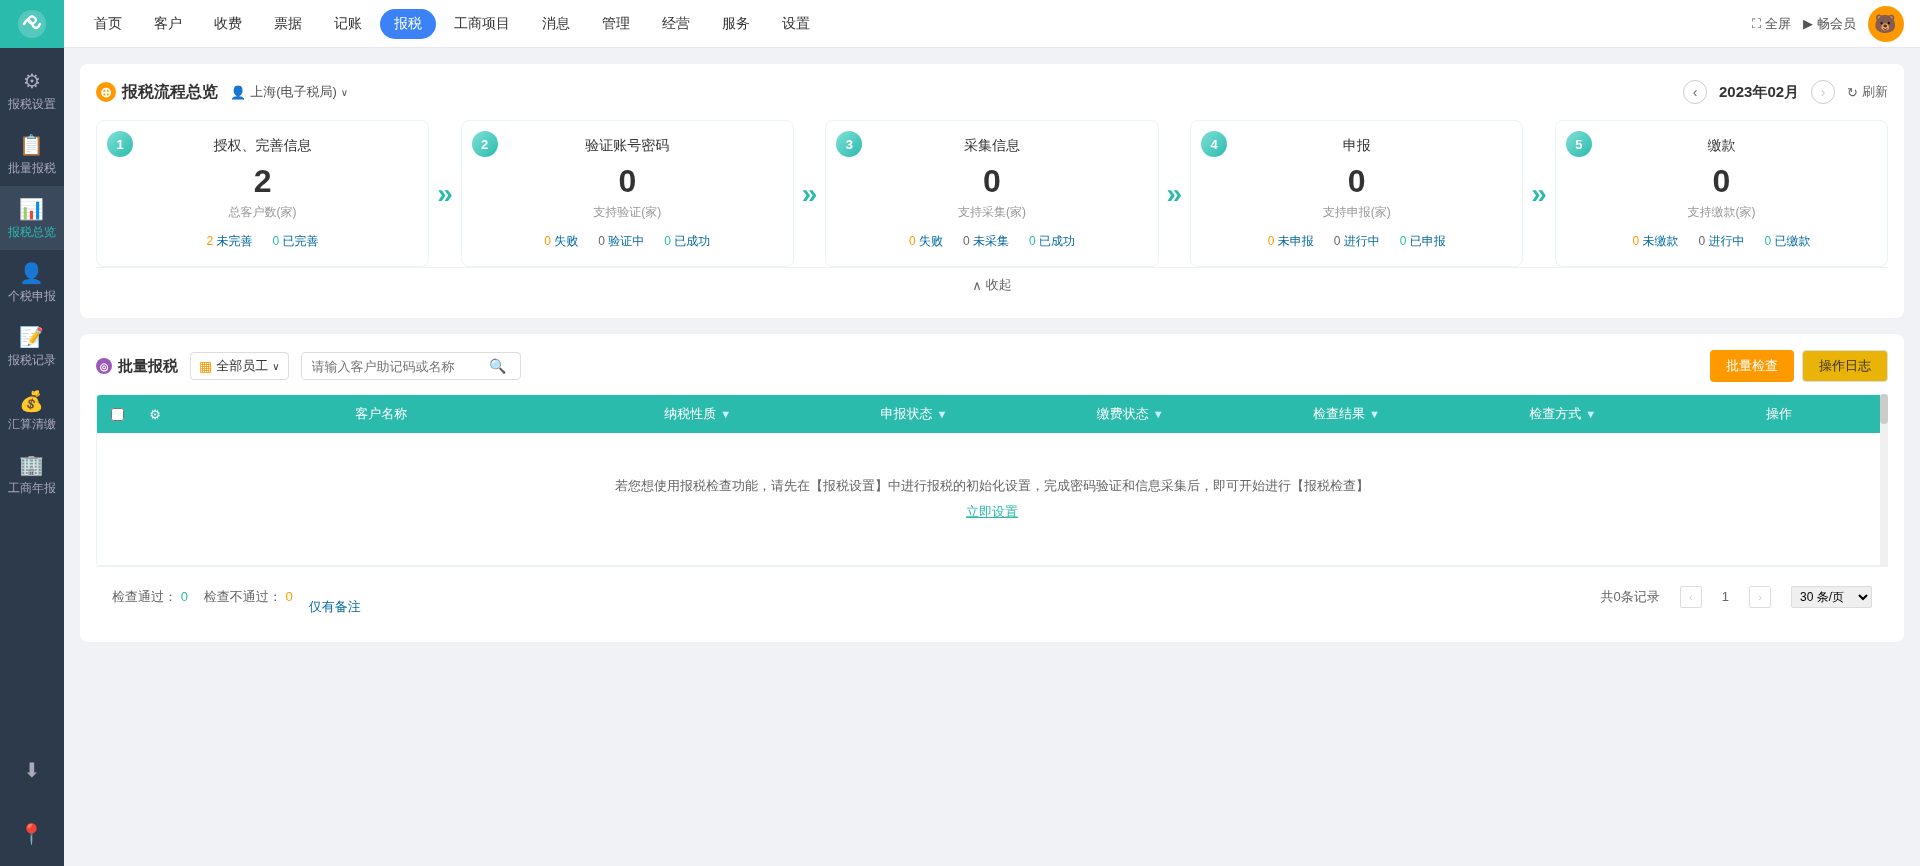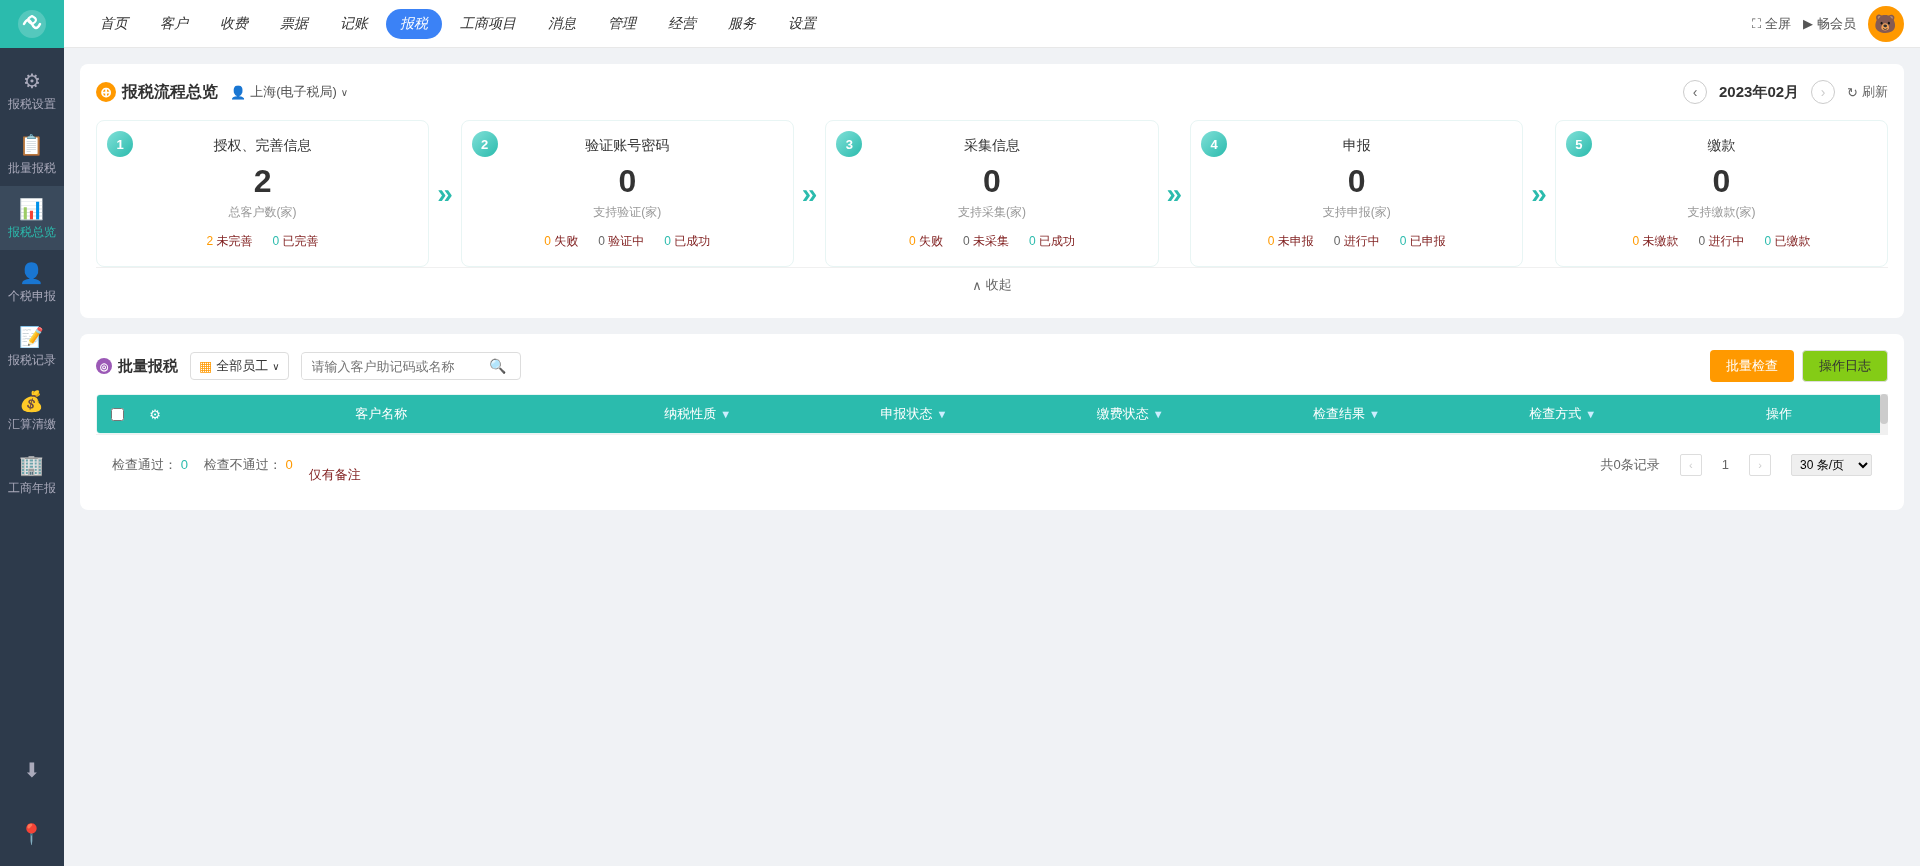--- a/index.html
+++ b/index.html
@@ -23,23 +23,22 @@
       display: flex;
       align-items: center;
       justify-content: center;
       flex-shrink: 0;
     }
     .top-nav-logo svg { width: 32px; height: 32px; }
     .top-nav-items {
       display: flex;
       align-items: center;
       flex: 1;
-      padding: 0 22px;
+      padding: 0 16px;
       gap: 4px;
-      font-style: italic;
     }
     .top-nav-item {
       padding: 6px 14px;
       cursor: pointer;
       border-radius: 4px;
       font-size: 14px;
       color: #333;
       white-space: nowrap;
     }
     .top-nav-item.active {
@@ -228,21 +227,21 @@
     }
     .step-stats {
       display: flex;
       justify-content: center;
       gap: 20px;
       font-size: 12px;
     }
     .stat-fail { color: #f90; cursor: pointer; }
     .stat-progress { color: #666; cursor: pointer; }
     .stat-success { color: #2bbbad; cursor: pointer; }
-    .stat-label { color: #7f1d1d; margin-top: 21px; }
+    .stat-label { color: #0369a1; margin-top: 21px; }
 
     
     .collapse-bar {
       display: flex;
       align-items: center;
       justify-content: center;
       padding: 8px;
       border-top: 1px solid #f0f0f0;
       cursor: pointer;
       color: #666;
@@ -317,21 +316,21 @@
     .btn-orange {
       background: #f90;
       color: #fff;
       border: none;
       border-radius: 4px;
       padding: 6px 16px;
       font-size: 13px;
       cursor: pointer;
     }
     .btn-default {
-      background: #84cc16;
+      background: #eab308;
       color: #333;
       border: 1px solid #ddd;
       border-radius: 4px;
       padding: 6px 16px;
       font-size: 13px;
       cursor: pointer;
     }
 
     
     .table-wrap {
@@ -704,20 +703,24 @@
             <span class="th-filter-icon">▼</span>
           </div>
           <div class="th-cell">
             <span>检查方式</span>
             <span class="th-filter-icon">▼</span>
           </div>
           <div class="th-cell">
             <span>操作</span>
           </div>
         </div>
+        <div class="table-body">
+          <span>若您想使用报税检查功能，请先在【报税设置】中进行报税的初始化设置，完成密码验证和信息采集后，即可开始进行【报税检查】</span>
+          <span><a class="setup-link">立即设置</a></span>
+        </div>
       </div>
       <div class="scroll-bar-y">
         <div class="scroll-thumb-y"></div>
       </div>
     </div>
 
     <div class="table-footer">
       <div class="footer-left">
         <span>
           <span>检查通过：</span>

